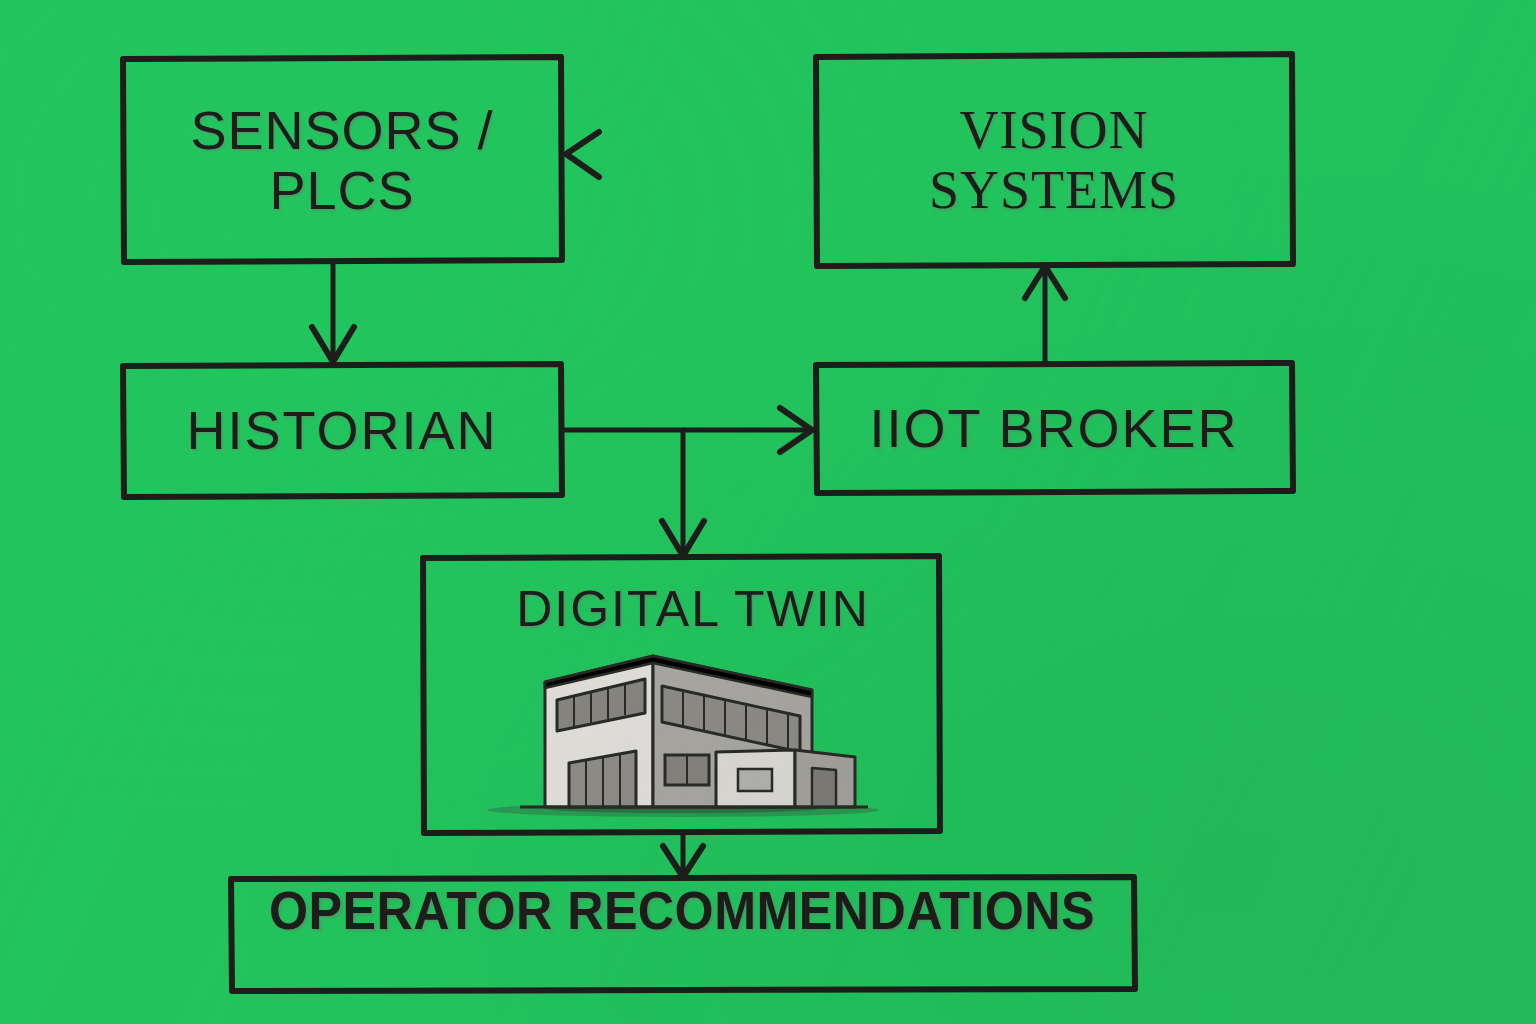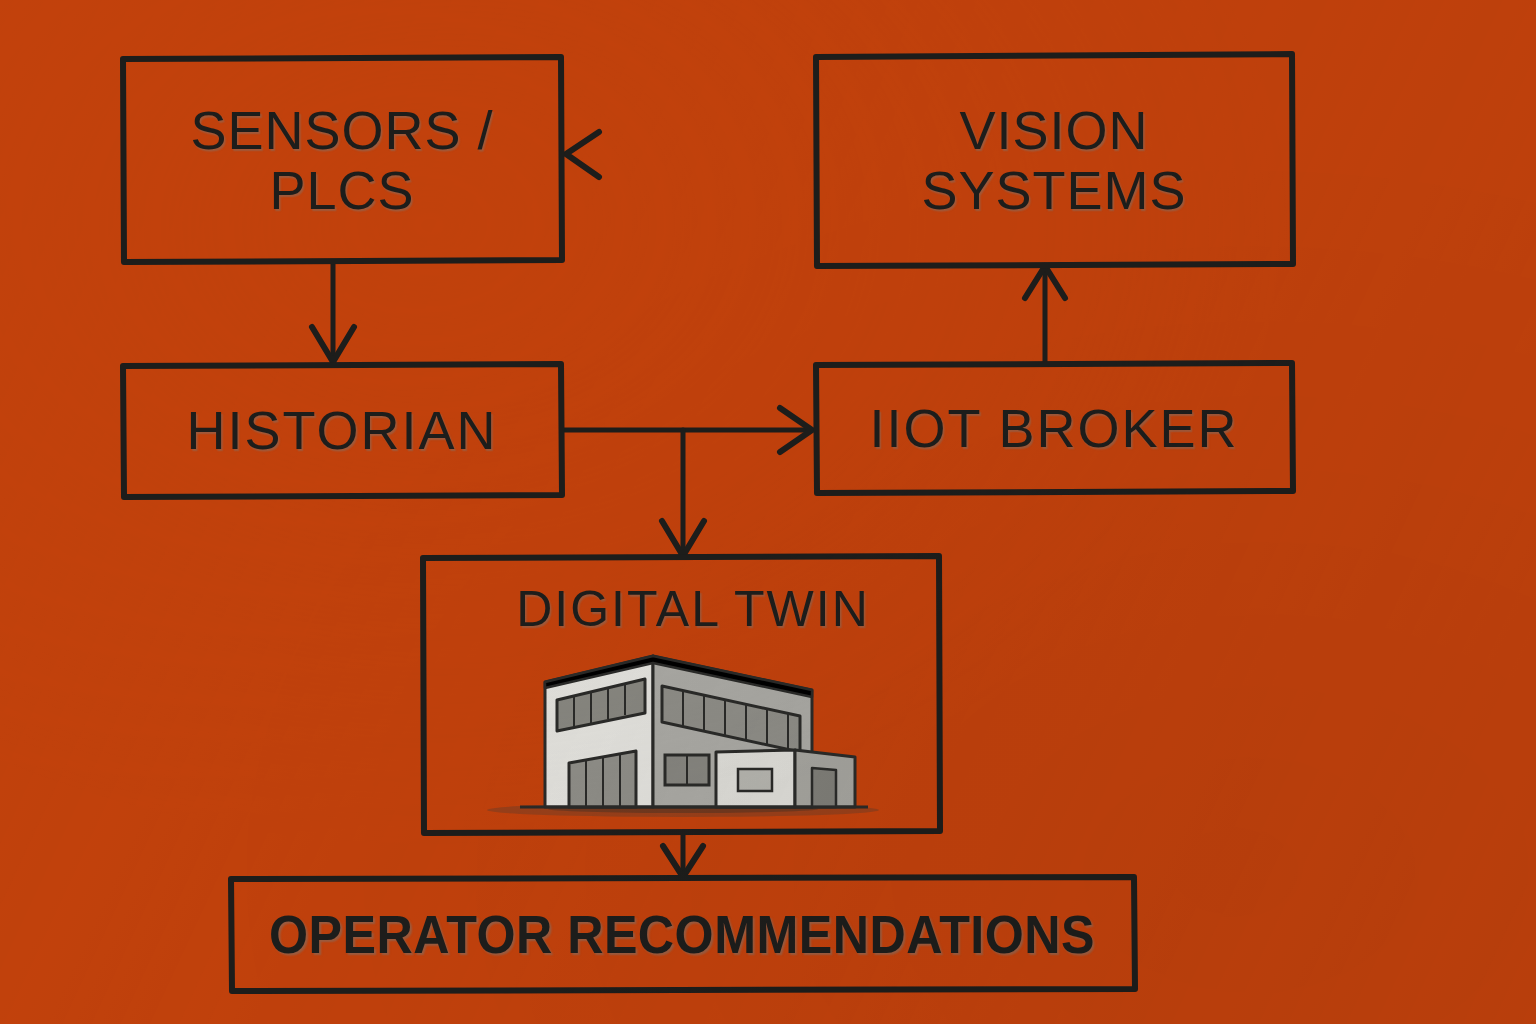--- a/index.html
+++ b/index.html
@@ -9,21 +9,21 @@
     background: #e9e8e3;
   }
   body {
     font-family: "Liberation Sans", sans-serif;
   }
   #canvas {
     position: relative;
     width: 1536px;
     height: 1024px;
     overflow: hidden;
-    background: #c2410c;
+    background: #22c55e;
   }
   
   #paper-texture {
     position: absolute;
     inset: 0;
     pointer-events: none;
     background:
       radial-gradient(ellipse at 28% 22%, rgba(255,255,255,0.55) 0%, rgba(255,255,255,0) 55%),
       radial-gradient(ellipse at 80% 85%, rgba(0,0,0,0.045) 0%, rgba(0,0,0,0) 60%),
       linear-gradient(115deg, rgba(255,255,255,0.30) 0%, rgba(0,0,0,0.03) 100%);
@@ -172,35 +172,35 @@
 
       <line x1="520" y1="807" x2="868" y2="807" stroke="#2a2a28" stroke-width="3"></line>
     </g>
   </svg>
 
   <div class="node-box" id="node-sensors-plcs" style="left:122px; top:58px; width:440px; height:204px;">
     <div class="node-label lbl-sensors">SENSORS /
 PLCS</div>
   </div>
 
-  <div class="node-box" id="node-vision-systems" style="left:815px; top:55px; width:478px; height:210px;">
+  <div class="node-box" id="node-vision-systems" style="left:815px; top:55px; width:478px; height:210px;font-family:Liberation Serif, serif;">
     <div class="node-label lbl-vision">VISION
 SYSTEMS</div>
   </div>
 
   <div class="node-box" id="node-historian" style="left:122px; top:364px; width:440px; height:132px;">
     <div class="node-label lbl-historian">HISTORIAN</div>
   </div>
 
   <div class="node-box" id="node-iiot-broker" style="left:815px; top:364px; width:478px; height:128px;align-items:center;">
     <div class="node-label lbl-broker">IIOT BROKER</div>
   </div>
 
   <div class="node-box" id="node-digital-twin" style="left:422px; top:557px; width:518px; height:275px;">
     <div class="node-label lbl-twin">DIGITAL TWIN</div>
   </div>
 
-  <div class="node-box" id="node-operator-recommendations" style="left:230px; top:878px; width:905px; height:112px;">
+  <div class="node-box" id="node-operator-recommendations" style="left:230px; top:854px; width:905px; height:112px;">
     <div class="node-label lbl-operator">OPERATOR RECOMMENDATIONS</div>
   </div>
 
   <div id="paper-texture"></div>
 </div>
 
 </body></html>

